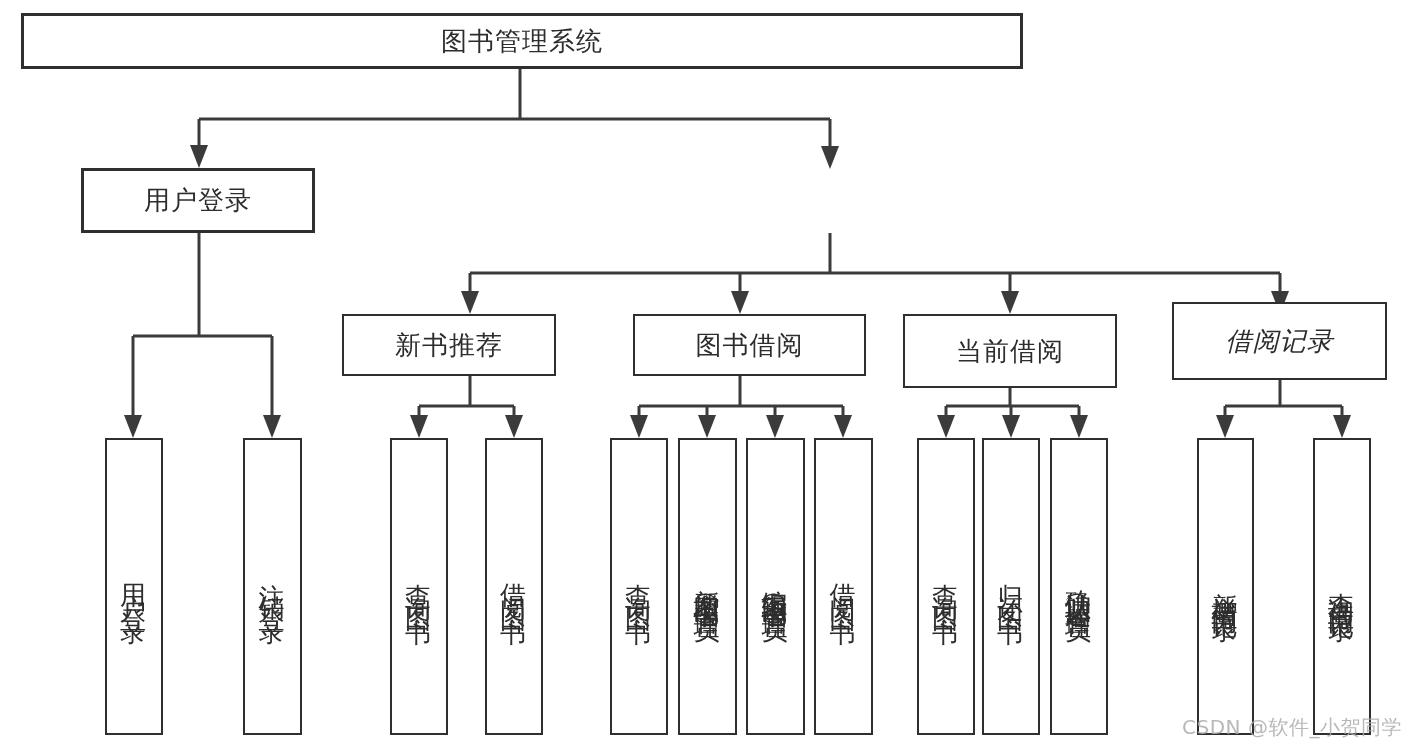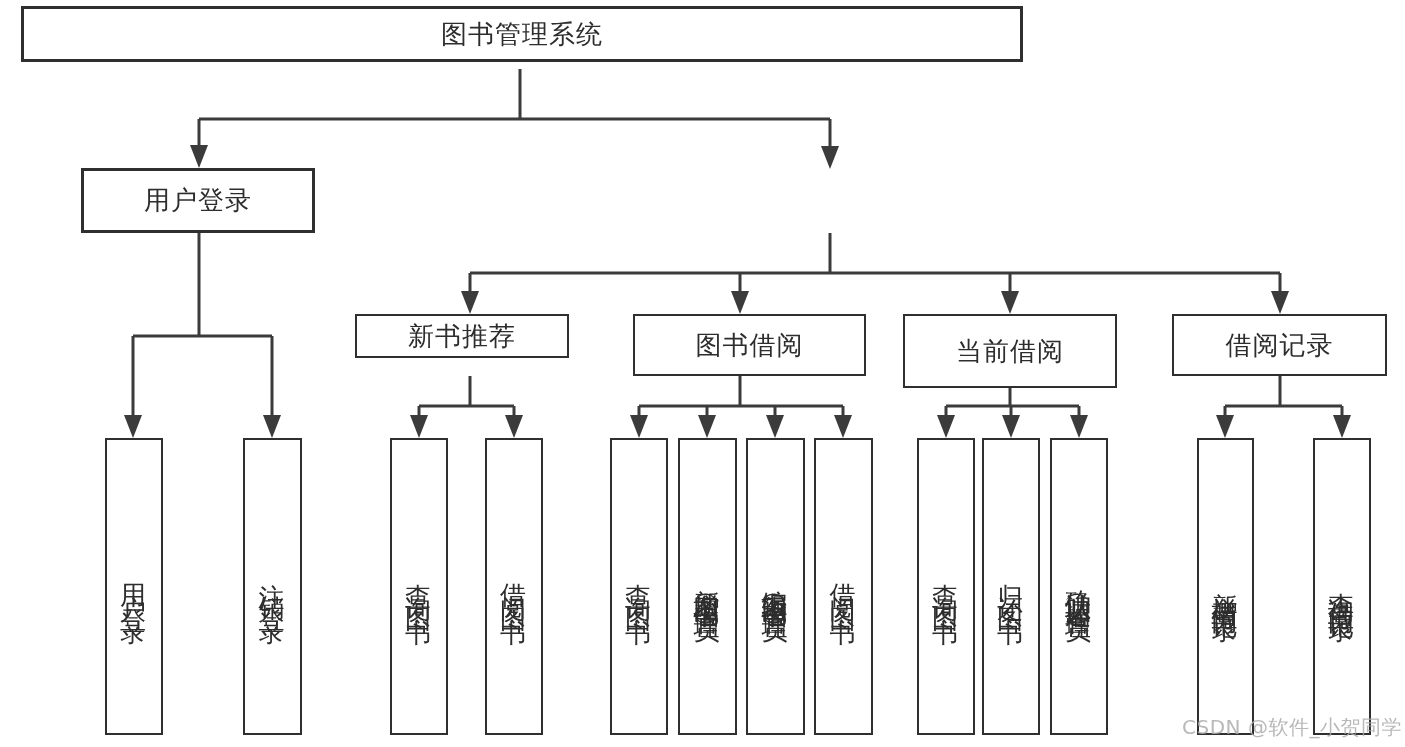--- a/index.html
+++ b/index.html
@@ -128,38 +128,38 @@
       <polygon points="766,415 784,415 775,438"></polygon>
       <polygon points="834,415 852,415 843,438"></polygon>
       <polygon points="937,415 955,415 946,438"></polygon>
       <polygon points="1002,415 1020,415 1011,438"></polygon>
       <polygon points="1070,415 1088,415 1079,438"></polygon>
       <polygon points="1216,415 1234,415 1225,438"></polygon>
       <polygon points="1333,415 1351,415 1342,438"></polygon>
     </g>
   </svg>
 
-  <div class="node hbox root" style="left:21px; top:6px; width:1002px; height:56px;">
+  <div class="node hbox root" style="left:21px; top:13px; width:1002px; height:56px;">
     <span>图书管理系统</span>
   </div>
 
   <div class="node hbox lvl2" style="left:81px; top:168px; width:234px; height:65px;">
     <span>用户登录</span>
   </div>
 
-  <div class="node hbox" style="left:355px; top:314px; width:214px; height:44px;">
+  <div class="node hbox" style="left:342px; top:314px; width:214px; height:62px;">
     <span>新书推荐</span>
   </div>
   <div class="node hbox" style="left:633px; top:314px; width:233px; height:62px;">
     <span>图书借阅</span>
   </div>
   <div class="node hbox" style="left:903px; top:314px; width:214px; height:74px;">
     <span>当前借阅</span>
   </div>
-  <div class="node hbox" style="left:1172px; top:314px; width:215px; height:62px;">
+  <div class="node hbox" style="left:1172px; top:302px; width:215px; height:78px;font-style:italic;">
     <span>借阅记录</span>
   </div>
 
   <div class="node vbox v4" style="left:105px; top:438px; width:58px; height:297px;">
     <span>用户登录</span>
   </div>
   <div class="node vbox v4" style="left:243px; top:438px; width:59px; height:297px;">
     <span>注销登录</span>
   </div>
 

